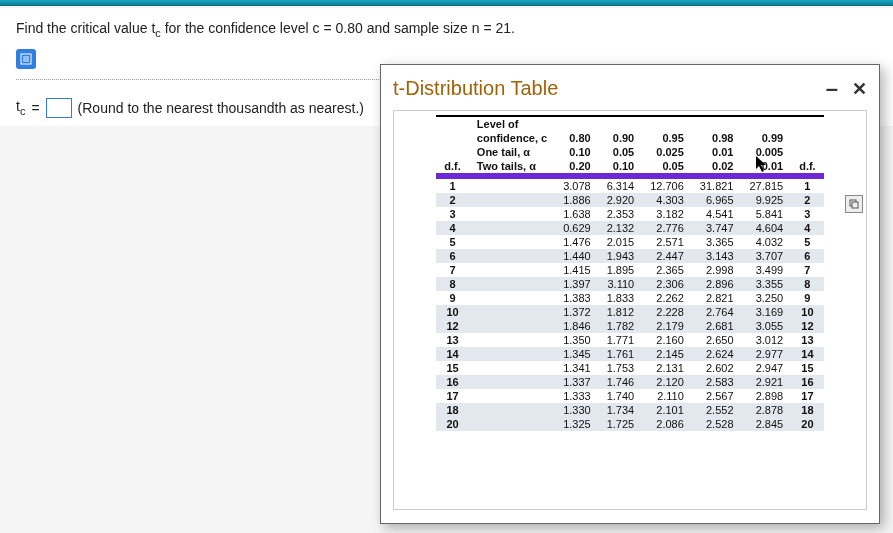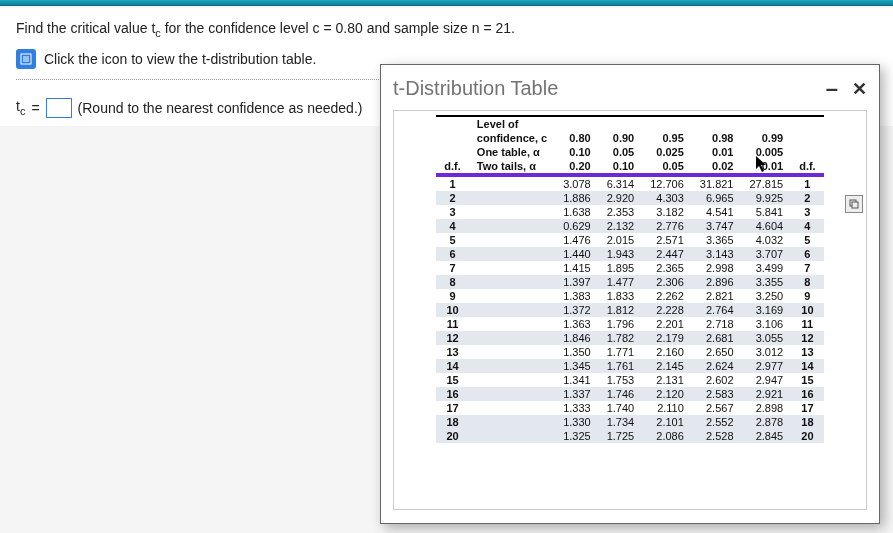--- a/index.html
+++ b/index.html
@@ -62,21 +62,21 @@
     border:1px solid #666;
     box-shadow: 4px 4px 12px rgba(0,0,0,0.3);
     padding: 8px 12px 12px 12px;
   }
   .modal-header {
     display:flex;align-items:center;justify-content:space-between;
     padding: 4px 0 10px 0;
   }
   .modal-title {
     font-size: 20px;
-    color:#737373;
+    color:#a16207;
   }
   .modal-controls { display:flex; gap:14px; align-items:center; font-size:18px; color:#333;}
   .minimize { font-weight:bold; font-size:22px; line-height:0; }
   .close { font-size:18px; font-weight:bold; }
   .table-scroll {
     overflow:auto;
     height: 400px;
     border:1px solid #ccc;
     padding:4px;
   }
@@ -88,21 +88,21 @@
   }
   table.tdist th, table.tdist td {
     padding: 1px 8px;
     text-align: right;
     white-space: nowrap;
   }
   table.tdist th { font-weight:bold; }
   table.tdist .hdr-left { text-align:left; }
   table.tdist .hdr-center { text-align:center; }
   tr.row-band { background:#e3e7ee; }
-  tr.header-rule td, tr.header-rule th { border-bottom:4px solid #6d28d9; }
+  tr.header-rule td, tr.header-rule th { border-bottom:6px solid #6d28d9; }
   tr.top-rule td, tr.top-rule th { border-top:2px solid #000; }
   .df-col { text-align:center !important; font-weight:bold;}
   .copy-icon {
     position:absolute; top:130px; right:16px;
     width:18px;height:18px;border:1px solid #888;background:#eee;
     display:flex;align-items:center;justify-content:center;font-size:10px;color:#555;
   }
   .cursor {
     position:absolute;
     top: 90px; right: 110px;
@@ -120,28 +120,27 @@
   </div>
   <div class="icon-row">
     <span class="book-icon">
       <svg width="12" height="12" viewBox="0 0 12 12">
           <rect x="1" y="1" width="10" height="10" fill="none" stroke="#fff" stroke-width="1"></rect>
           <line x1="3" y1="4" x2="9" y2="4" stroke="#fff"></line>
           <line x1="3" y1="6" x2="9" y2="6" stroke="#fff"></line>
           <line x1="3" y1="8" x2="9" y2="8" stroke="#fff"></line>
         </svg>
     </span>
-    <span>Click the icon to view the t-distribution table.</span>
   </div>
   <hr class="divider">
   <div class="answer-row">
     <span><span>t</span><span class="sub">c</span></span>
     <span> = </span>
     <input class="answer-input" type="text" style="">
-    <span>(Round to the nearest confidence as needed.)</span>
+    <span>(Round to the nearest thousandth as nearest.)</span>
   </div>
 </div>
 
 <div class="modal">
   <div class="modal-header">
     <span class="modal-title">t-Distribution Table</span>
     <span class="modal-controls">
       <span class="minimize">–</span>
       <span class="close">✕</span>
     </span>
@@ -171,21 +170,21 @@
         <th class="hdr-left">confidence, c</th>
         <th>0.80</th>
         <th>0.90</th>
         <th>0.95</th>
         <th>0.98</th>
         <th>0.99</th>
         <th></th>
       </tr>
       <tr>
         <th></th>
-        <th class="hdr-left">One table, α</th>
+        <th class="hdr-left">One tail, α</th>
         <th>0.10</th>
         <th>0.05</th>
         <th>0.025</th>
         <th>0.01</th>
         <th>0.005</th>
         <th></th>
       </tr>
       <tr class="header-rule">
         <th class="df-col">d.f.</th>
         <th class="hdr-left">Two tails, α</th>
@@ -265,21 +264,21 @@
             <td>1.895</td>
             <td>2.365</td>
             <td>2.998</td>
             <td>3.499</td>
             <td class="df-col">7</td>
           </tr>
           <tr class="row-band">
             <td class="df-col">8</td>
             <td></td>
             <td>1.397</td>
-            <td>1.477</td>
+            <td>3.110</td>
             <td>2.306</td>
             <td>2.896</td>
             <td>3.355</td>
             <td class="df-col">8</td>
           </tr>
           <tr>
             <td class="df-col">9</td>
             <td></td>
             <td>1.383</td>
             <td>1.833</td>
@@ -291,30 +290,20 @@
           <tr class="row-band">
             <td class="df-col">10</td>
             <td></td>
             <td>1.372</td>
             <td>1.812</td>
             <td>2.228</td>
             <td>2.764</td>
             <td>3.169</td>
             <td class="df-col">10</td>
           </tr>
-          <tr>
-            <td class="df-col">11</td>
-            <td></td>
-            <td>1.363</td>
-            <td>1.796</td>
-            <td>2.201</td>
-            <td>2.718</td>
-            <td>3.106</td>
-            <td class="df-col">11</td>
-          </tr>
           <tr class="row-band">
             <td class="df-col">12</td>
             <td></td>
             <td>1.846</td>
             <td>1.782</td>
             <td>2.179</td>
             <td>2.681</td>
             <td>3.055</td>
             <td class="df-col">12</td>
           </tr>

